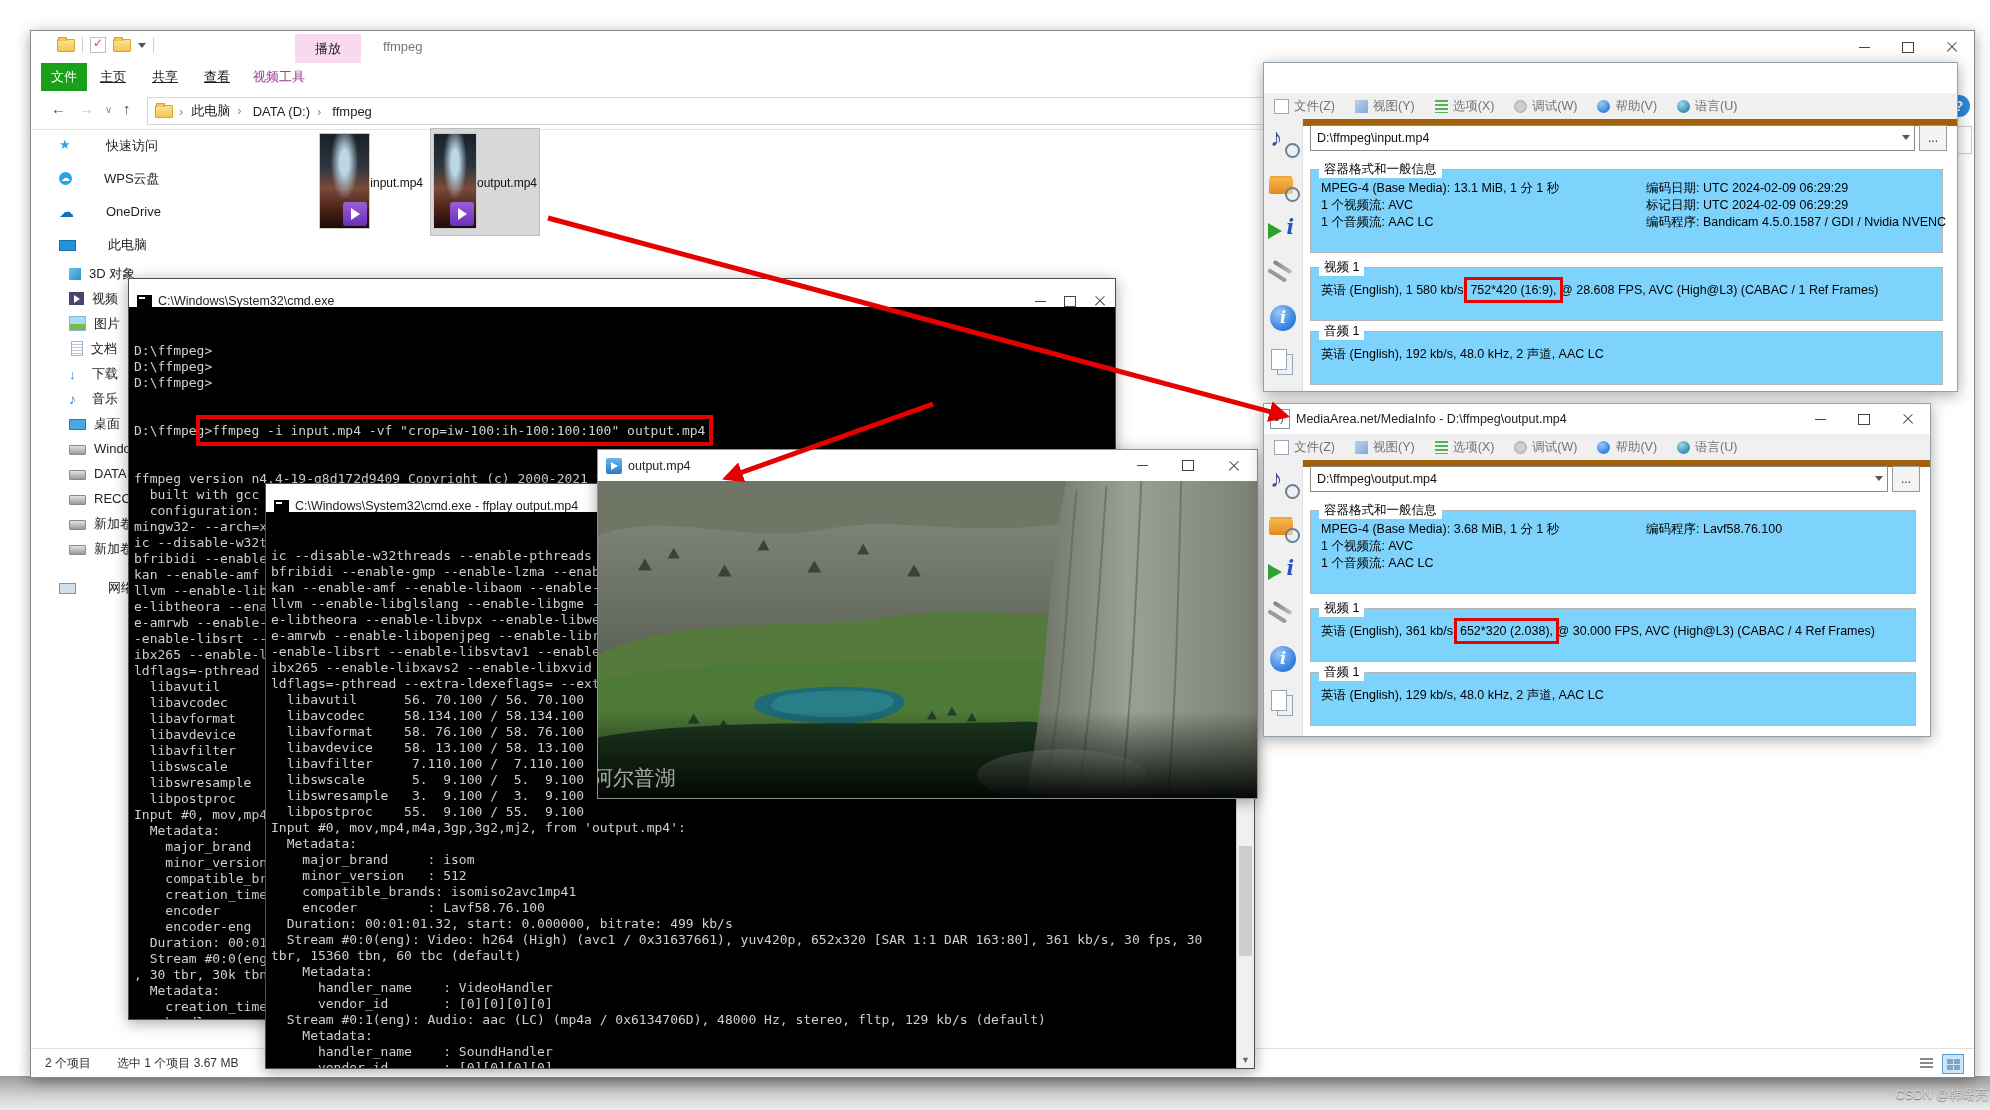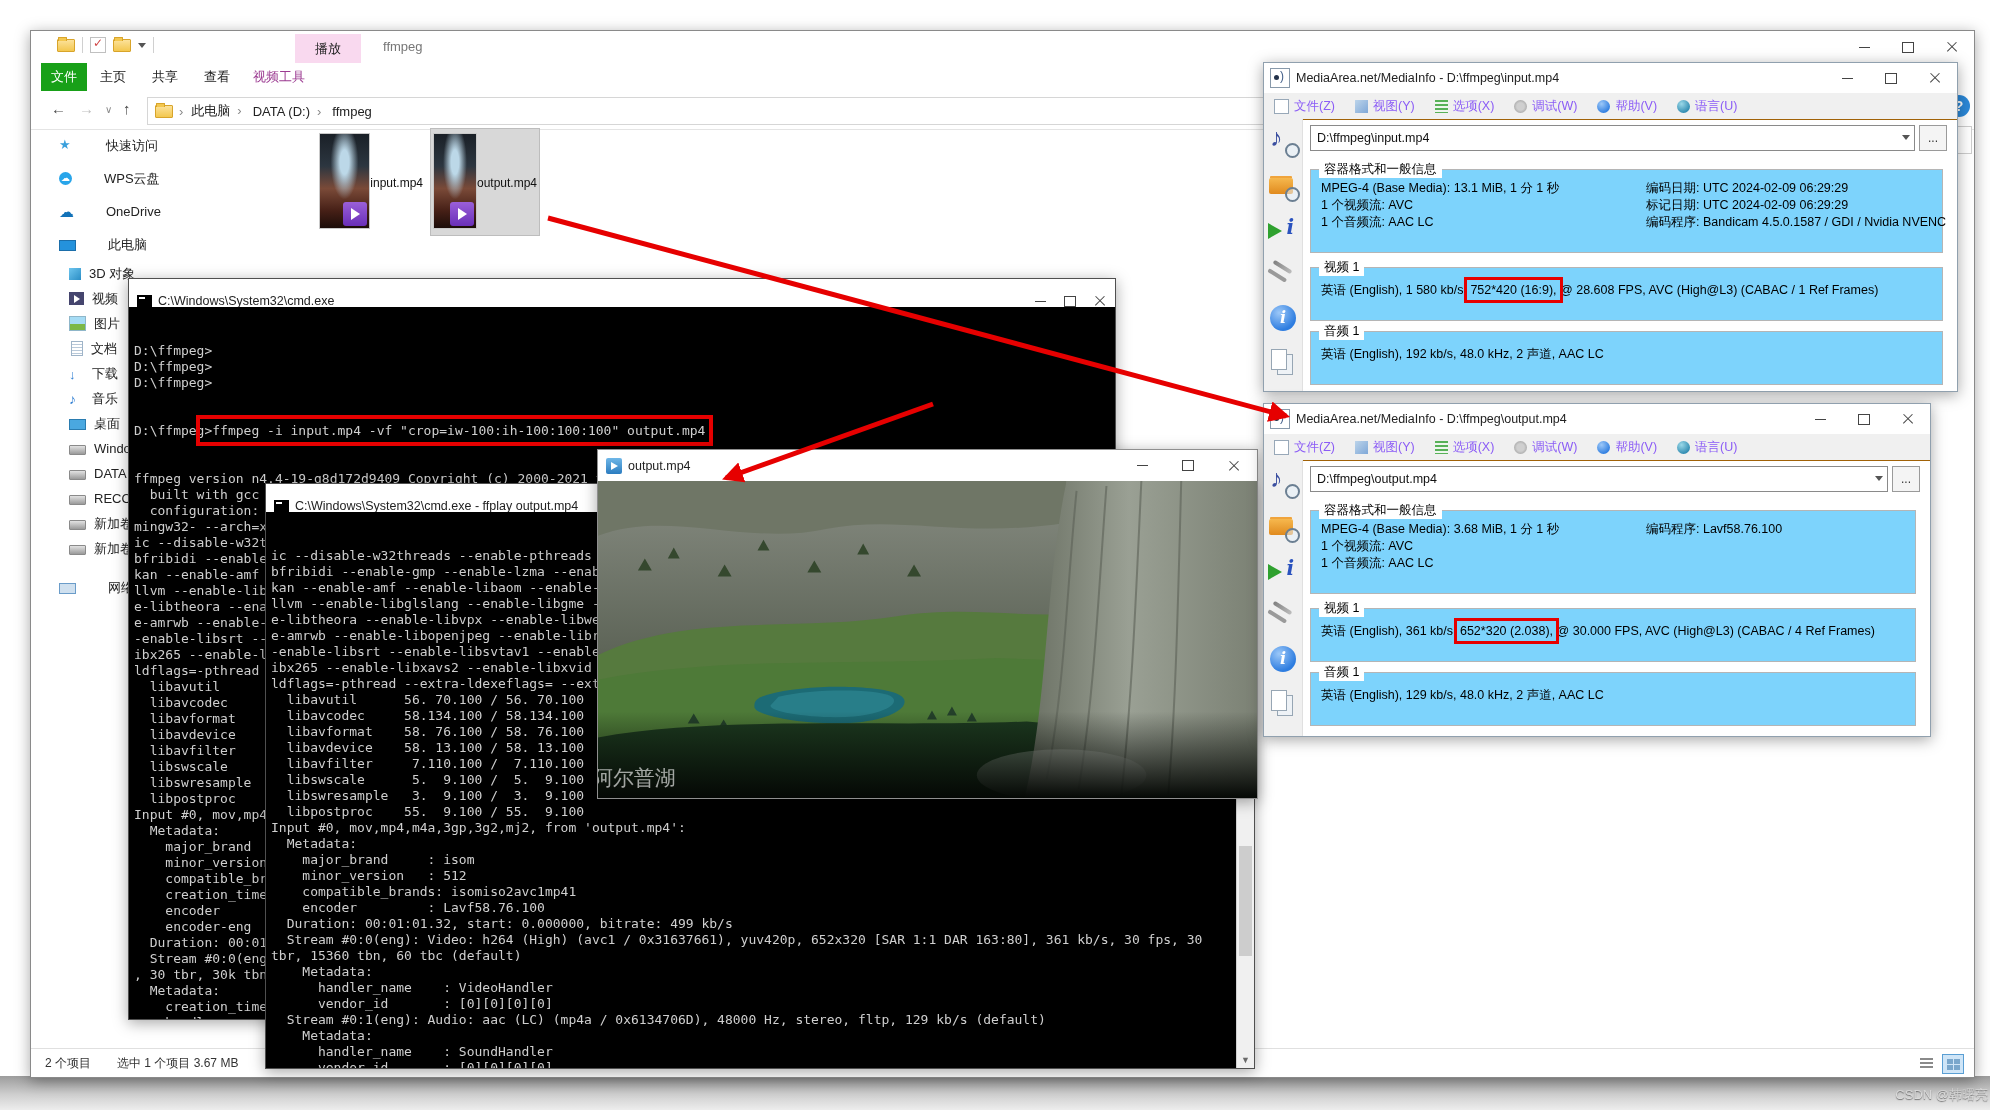--- a/index.html
+++ b/index.html
@@ -26,21 +26,21 @@
   .fold::before{content:"";position:absolute;left:0;top:-3px;width:7px;height:3px;background:#f3c74f;border:1px solid #d8a42a;border-bottom:none;border-radius:1px 1px 0 0;}
   .qsep{width:1px;height:16px;background:#d0d0d0;}
   .chk{width:14px;height:14px;background:#fff;border:1px solid #c0c0c0;position:relative;}
   .chk::before{content:"✓";position:absolute;left:2px;top:-2px;color:#d04545;font-size:12px;font-weight:bold;}
   .ddarr{width:0;height:0;border-left:4px solid transparent;border-right:4px solid transparent;border-top:5px solid #555;}
   .exp-title{position:absolute;left:352px;top:8px;font-size:13px;color:#777;}
   .ctx-top{position:absolute;left:264px;top:3px;width:66px;height:29px;background:#f9d9ef;color:#222;font-size:13px;display:flex;align-items:center;justify-content:center;}
   .ribbon{position:absolute;left:0;top:32px;right:0;height:28px;background:#fff;border-bottom:6px solid #c4b5fd;display:flex;align-items:stretch;font-size:13px;}
   .rtab{display:flex;align-items:center;justify-content:center;color:#222;}
   .rtab-file{background:#18a018;color:#fff;width:46px;margin-left:10px;}
-  .rtab-n{width:52px;}
+  .rtab-n{width:52px;text-decoration:underline;}
   .rtab-ctx{width:72px;color:#9b3a91;}
   .addrbar{position:absolute;left:0;top:60px;right:0;height:38px;background:#fff;border-bottom:1px solid #e4e4e4;}
   .navico{position:absolute;top:9px;font-size:15px;color:#8a8a8a;}
   .addrbox{position:absolute;left:116px;top:6px;width:1140px;height:26px;border:1px solid #d6d6d6;background:#fff;display:flex;align-items:center;font-size:13px;color:#222;}
   .addr-fold{margin:0 6px 0 7px;}
   .crumb{padding:0 2px;white-space:nowrap;}
   .crumb::after{content:"›";color:#888;padding:0 7px;}
   .crumb:last-child::after{content:"";padding:0;}
   .helpq{position:absolute;right:4px;top:64px;width:22px;height:22px;border-radius:50%;background:#2b88d8;color:#fff;font-size:14px;font-weight:bold;display:flex;align-items:center;justify-content:center;}
   .srchsliver{position:absolute;right:2px;top:95px;width:16px;height:26px;background:#fff;border:1px solid #cdcdcd;}
@@ -118,21 +118,21 @@
   .pico::before{content:"";position:absolute;left:5px;top:4px;border-left:7px solid #fff;border-top:4px solid transparent;border-bottom:4px solid transparent;}
   .video{position:absolute;left:0;right:0;top:31px;bottom:0;background:#000;}
   .video svg{display:block;width:100%;height:100%;}
 
   
   .mi-win{background:#fff;border:1px solid #90a0ae;}
   .mi-win .tbar{height:30px;}
   .miico{width:18px;height:18px;margin-left:6px;background:#fff;border:1px solid #8899aa;position:relative;flex:none;}
   .miico::before{content:"";position:absolute;left:3px;top:6px;width:5px;height:5px;border-radius:50%;background:#24324a;}
   .miico::after{content:")";position:absolute;left:9px;top:0px;color:#44608a;font-size:12px;}
-  .mi-menubar{position:absolute;left:0;right:0;top:30px;height:26px;background:#f0f0f0;border-bottom:1px solid #a16207;display:flex;align-items:center;gap:20px;padding-left:10px;font-size:12.5px;color:#8b5cf6;}
+  .mi-menubar{position:absolute;left:0;right:0;top:30px;height:26px;background:#f0f0f0;border-bottom:7px solid #a16207;display:flex;align-items:center;gap:20px;padding-left:10px;font-size:12.5px;color:#737373;}
   .mi-menu-item{display:flex;align-items:center;gap:5px;}
   .mico{width:13px;height:13px;flex:none;}
   .mi-menubar .mi-menu-item:nth-child(1) .mico{background:#fff;border:1px solid #98a8b8;}
   .mi-menubar .mi-menu-item:nth-child(2) .mico{background:linear-gradient(135deg,#bcd4ea,#7fa8d8);}
   .mi-menubar .mi-menu-item:nth-child(3) .mico{background:repeating-linear-gradient(#58b158 0 2px,#eef6ee 2px 4px);}
   .mi-menubar .mi-menu-item:nth-child(4) .mico{background:radial-gradient(circle,#cfcfcf 40%,#8f8f8f);border-radius:50%;}
   .mi-menubar .mi-menu-item:nth-child(5) .mico{background:radial-gradient(circle at 35% 30%,#9cc8f8,#2e7de0 75%);border-radius:50%;}
   .mi-menubar .mi-menu-item:nth-child(6) .mico{background:radial-gradient(circle at 35% 30%,#9ad8e8,#2e8ab0 75%);border-radius:50%;}
   .mi-rail{position:absolute;left:0;top:56px;bottom:0;width:38px;background:#f0f0f0;border-right:1px solid #e0e0e0;}
   .ric{width:30px;height:30px;margin:8px auto 14px;position:relative;}
@@ -386,29 +386,20 @@
         <path d="M470,0 L661,0 L661,319 L428,319 C452,215 448,105 470,0 Z" fill="url(#cliff)"></path>
         <path d="M480,10 C470,110 468,210 450,300 M510,5 C502,110 498,215 482,310 M545,0 C540,105 536,215 525,315 M585,0 C582,110 580,220 572,315" stroke="#5c6156" stroke-width="2" fill="none" opacity="0.6"></path>
         <ellipse cx="465" cy="296" rx="85" ry="26" fill="#c9cec6" opacity="0.4"></ellipse>
         <rect y="232" width="661" height="87" fill="url(#fade)"></rect>
         <text x="-6" y="306" font-size="21" fill="#ffffff" opacity="0.62" font-family="Liberation Sans, sans-serif">阿尔普湖</text>
       </svg>
     </div>
   </div>
 
   <div class="win mi-win z5 abs" style="left:1263px;top:62px;width:695px;height:330px;">
-    <div class="tbar">
-      <span class="miico"></span>
-      <span class="ttext">MediaArea.net/MediaInfo - D:\ffmpeg\input.mp4</span>
-      <div class="winbtns">
-        <span class="wb wb-min"></span>
-        <span class="wb wb-max"></span>
-        <span class="wb wb-x"></span>
-      </div>
-    </div>
     <div class="mi-menubar">
         <span class="mi-menu-item">
         <span class="mico"></span>
         <span>文件(Z)</span>
       </span>
         <span class="mi-menu-item">
         <span class="mico"></span>
         <span>视图(Y)</span>
       </span>
         <span class="mi-menu-item">

